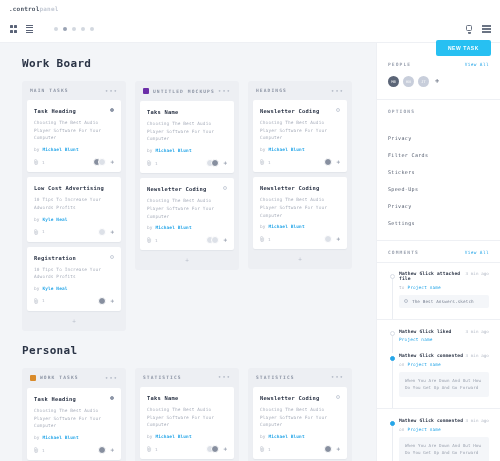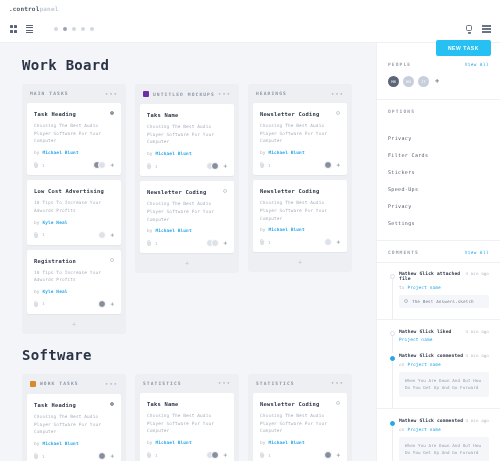--- a/index.html
+++ b/index.html
@@ -33,21 +33,21 @@
   .hamb { width:9px; display:flex; flex-direction:column; gap:1.6px; }
   .hamb i { display:block; height:1.3px; background:#6b7484; }
   .newtask { position:absolute; right:9px; top:24px; background:#27c0f2; color:#fff; font-size:5px;
              letter-spacing:.6px; font-weight:700; padding:5px 12px; border:none; border-radius:2px; cursor:pointer; }
 
   
   .body { flex:1; display:flex; min-height:0; }
   .content { flex:1; background:#f3f5f8; overflow:hidden; padding: 12px 14px 0 22px; position:relative; }
   .sidebar { width:124px; flex:0 0 124px; background:#fff; border-left:1px solid #eef0f4; padding: 10px 0 0 0; overflow:hidden; }
 
-  h1.section-title { font-size:14px; color:#2b3446; letter-spacing:.3px; font-weight:700; margin: 2px 0 11px 0; }
+  h1.section-title { font-size:11px; color:#2b3446; letter-spacing:.3px; font-weight:700; margin: 2px 0 11px 0; }
   h1.section-title.second { margin-top: 13px; }
 
   .columns { display:flex; gap:9px; align-items:flex-start; }
   .column { width:104px; background:#edeff3; border-radius:3px; padding:0 0 7px 0; }
   .col-head { display:flex; align-items:center; padding: 7px 8px 7px 8px; }
   .col-tag { font-size:4.6px; letter-spacing:1.1px; color:#8c94a4; font-weight:700; }
   .col-badge { width:6px; height:6px; border-radius:1px; margin-right:4px; flex:0 0 6px; position:relative; }
   .col-badge.purple { background:#6c2fa8; }
   .col-badge.orange { background:#d98b2b; }
   .col-menu { margin-left:auto; color:#b7bdc9; font-size:6px; letter-spacing:.8px; line-height:4px; }
@@ -302,21 +302,21 @@
               <span class="avatars">
                 <span class="av light"></span>
                 <span class="plus">+</span>
               </span>
             </div>
           </div>
           <div class="col-add">+</div>
         </div>
       </div>
 
-      <h1 class="section-title second">Software</h1>
+      <h1 class="section-title second">Personal</h1>
 
       <div class="columns">
 
         <div class="column">
           <div class="col-head">
             <span class="col-badge orange"></span>
             <span class="col-tag">WORK TASKS</span>
             <span class="col-menu">•••</span>
           </div>
           <div class="card">

